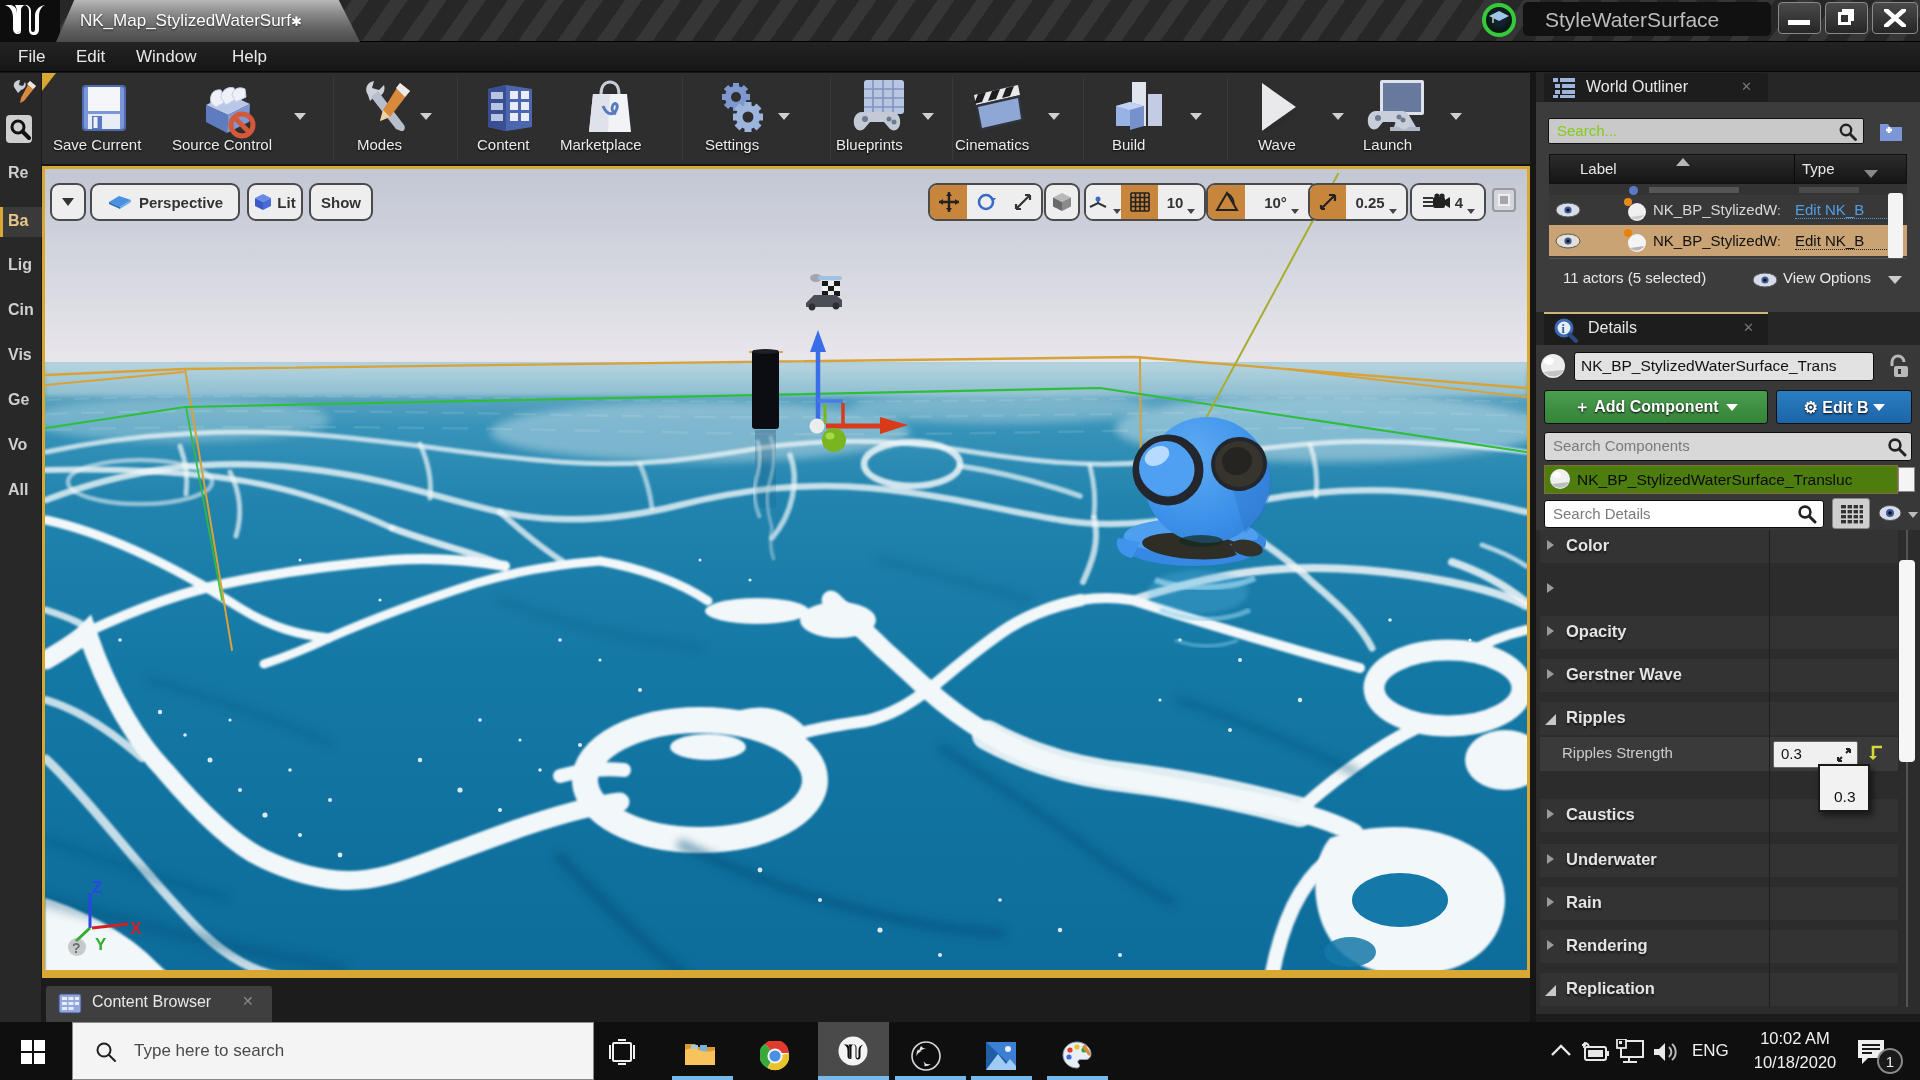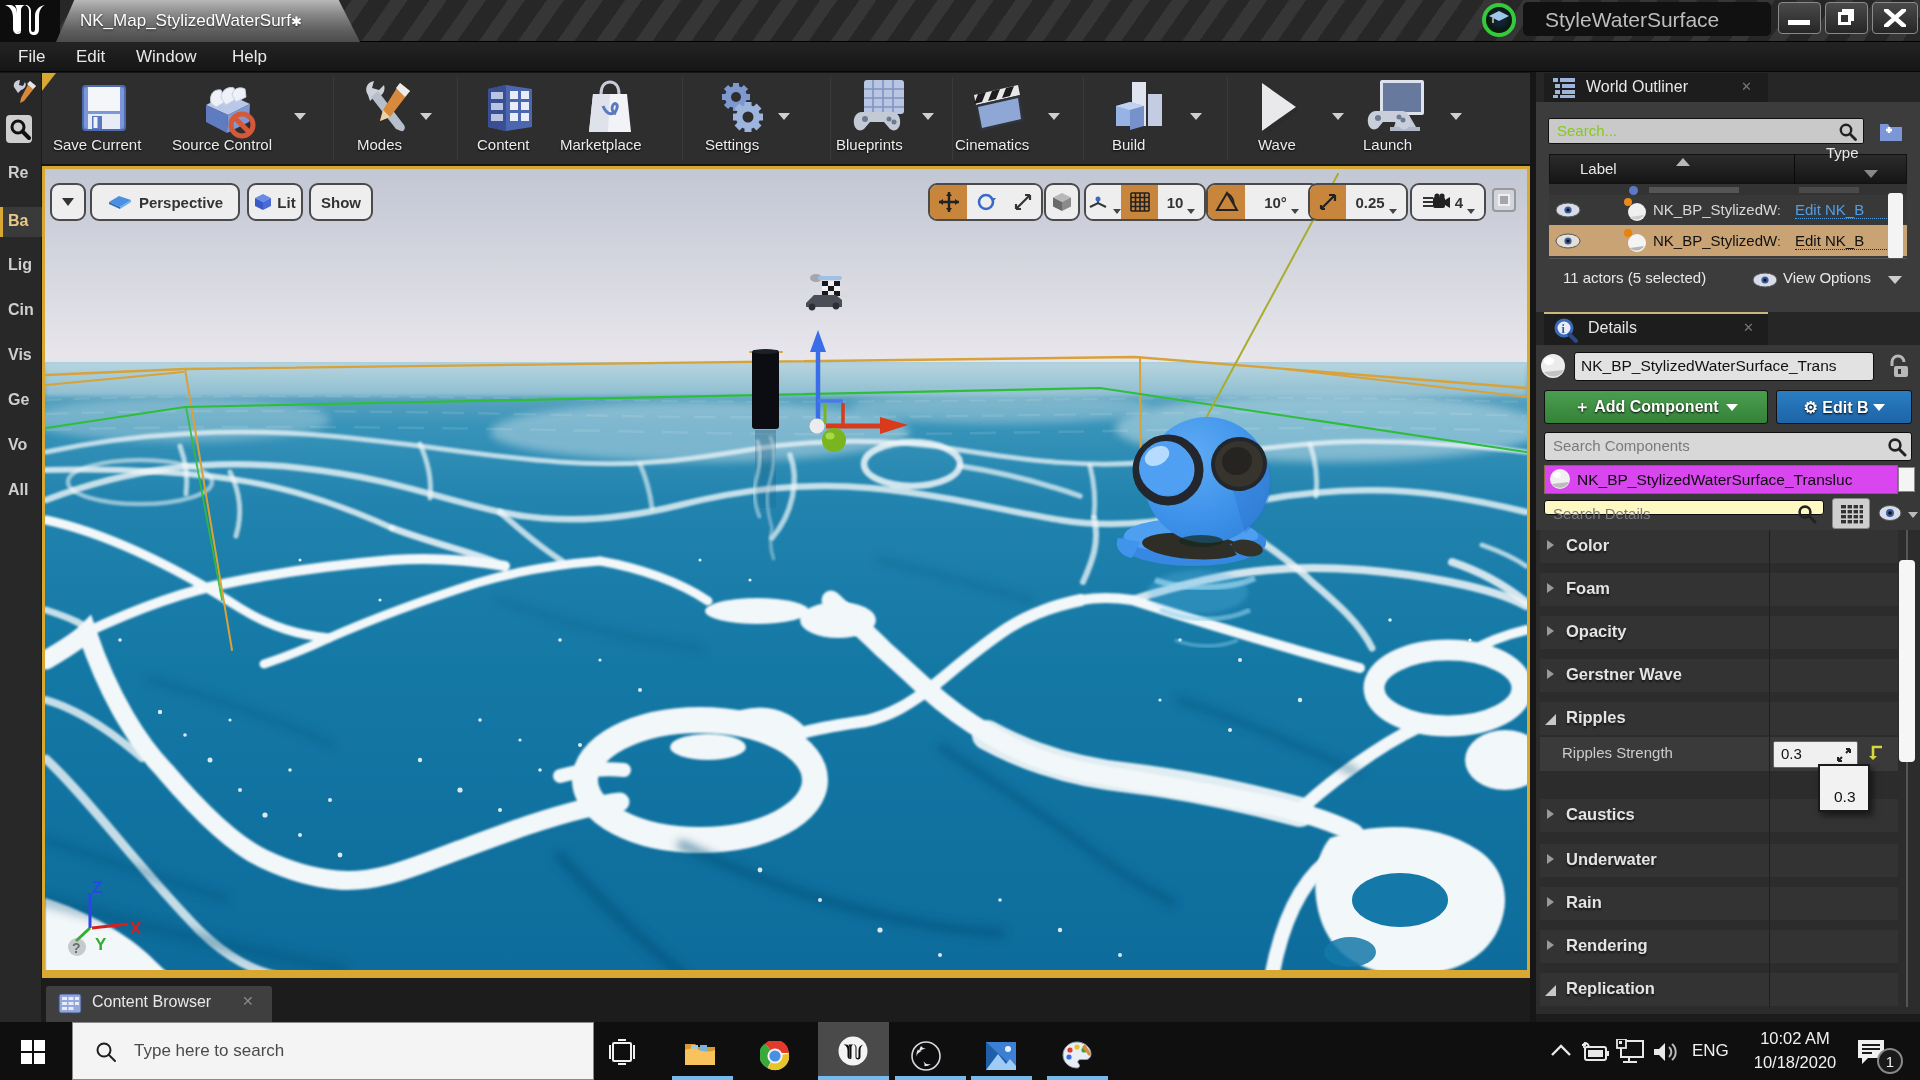--- a/index.html
+++ b/index.html
@@ -614,21 +614,21 @@
       </svg>
   <svg class="abs" style="left:342px;top:47px;" width="26" height="24" viewBox="0 0 26 24">
     <path d="M2 5 L10 5 L12 8 L24 8 L24 22 L2 22 Z" fill="#7b97d8"></path>
     <path d="M8 11 L14 11 M11 8 L11 14" stroke="#fff" stroke-width="2.6"></path>
   </svg>
 
   <div class="abs" style="left:13px;top:82px;width:358px;height:30px;background:linear-gradient(#2b2b2b,#151515);border:1px solid #111;"></div>
   <div class="abs txt" style="left:44px;top:88px;font-size:15px;">Label</div>
   <div class="abs" style="left:140px;top:86px;width:0;height:0;border-left:7px solid transparent;border-right:7px solid transparent;border-bottom:8px solid #b8b8b8;"></div>
   <div class="abs" style="left:258px;top:82px;width:1px;height:30px;background:#0a0a0a;"></div>
-  <div class="abs txt" style="left:266px;top:72px;font-size:15px;margin-left:24px;">Type</div>
+  <div class="abs txt" style="left:266px;top:88px;font-size:15px;">Type</div>
   <div class="abs" style="left:328px;top:98px;width:0;height:0;border-left:7px solid transparent;border-right:7px solid transparent;border-top:8px solid #888;"></div>
 
   <div class="abs" style="left:13px;top:112px;width:358px;height:11px;background:#333;overflow:hidden;">
     <div class="abs" style="left:80px;top:2px;width:9px;height:9px;border-radius:50%;background:#5a7ac8;"></div>
     <div class="abs" style="left:100px;top:3px;width:90px;height:6px;background:#555;"></div>
     <div class="abs" style="left:250px;top:3px;width:60px;height:6px;background:#4a4a4a;"></div>
   </div>
 
   <div class="abs" style="left:13px;top:123px;width:358px;height:30px;background:#383838;">
     <svg class="abs" style="left:6px;top:7px;" width="26" height="16" viewBox="0 0 26 16">
@@ -702,31 +702,31 @@
   <div class="abs" style="left:240px;top:78px;width:136px;height:34px;background:linear-gradient(#2a7ec2,#1d64a8);border:1px solid #111;border-radius:3px;display:flex;align-items:center;justify-content:center;color:#fff;font-weight:bold;font-size:16px;text-shadow:0 1px 2px #000;overflow:hidden;">⚙ Edit B<span style="margin-left:4px;width:0;height:0;border-left:6px solid transparent;border-right:6px solid transparent;border-top:7px solid #fff;"></span></div>
 
   <div class="abs" style="left:8px;top:120px;width:368px;height:29px;background:#d8d8d8;border:1px solid #0d0d0d;border-radius:3px;">
     <div class="abs" style="left:8px;top:4px;font-size:15px;color:#7a7a7a;">Search Components</div>
     <svg class="abs" style="left:342px;top:4px;" width="20" height="20" viewBox="0 0 20 20">
           <circle cx="8" cy="8" r="5.4" fill="none" stroke="#222" stroke-width="2.6"></circle>
           <path d="M12.5 12.5 L18 18" stroke="#222" stroke-width="3" stroke-linecap="round"></path>
         </svg>
   </div>
 
-  <div class="abs" style="left:8px;top:153px;width:354px;height:29px;background:#d946ef;border:1px solid #8a6a3a;padding-left:10px;">
+  <div class="abs" style="left:8px;top:153px;width:354px;height:29px;background:#4d7c0f;border:1px solid #8a6a3a;padding-left:10px;">
     <svg class="abs" style="left:2px;top:1px;" width="26" height="26" viewBox="0 0 26 26">
           <circle cx="13" cy="12" r="10" fill="#f0f0f0"></circle>
           <ellipse cx="10" cy="8" rx="4" ry="3" fill="#fff"></ellipse>
           <path d="M5 17 A 10 10 0 0 0 22 15" fill="#8a8a8a" opacity="0.5"></path>
         </svg>
     <div class="abs" style="left:32px;top:5px;font-size:15.5px;color:#0d0d0d;white-space:nowrap;overflow:hidden;width:318px;">NK_BP_StylizedWaterSurface_Transluc</div>
   </div>
   <div class="abs" style="left:362px;top:155px;width:17px;height:25px;background:#f4f4f4;border:1px solid #888;"></div>
 
-  <div class="abs" style="left:8px;top:188px;width:280px;height:15px;background:#fef9c3;border:1px solid #0d0d0d;border-radius:3px;">
+  <div class="abs" style="left:8px;top:188px;width:280px;height:28px;background:#ffffff;border:1px solid #0d0d0d;border-radius:3px;">
     <div class="abs" style="left:8px;top:4px;font-size:15px;color:#7a7a7a;">Search Details</div>
     <svg class="abs" style="left:252px;top:3px;" width="20" height="20" viewBox="0 0 20 20">
           <circle cx="8" cy="8" r="5.4" fill="none" stroke="#222" stroke-width="2.6"></circle>
           <path d="M12.5 12.5 L18 18" stroke="#222" stroke-width="3" stroke-linecap="round"></path>
         </svg>
   </div>
   <div class="abs" style="left:296px;top:186px;width:38px;height:31px;background:#cfcfcf;border:1px solid #888;border-radius:3px;">
     <svg class="abs" style="left:7px;top:5px;" width="24" height="21" viewBox="0 0 24 21">
           <g fill="#333">
             <rect x="1" y="1" width="22" height="3.4"></rect>
@@ -749,21 +749,20 @@
   <div class="abs" style="left:372px;top:200px;width:0;height:0;border-left:5px solid transparent;border-right:5px solid transparent;border-top:6px solid #bbb;"></div>
 
   <div class="abs" style="left:0;top:218px;width:384px;height:484px;background:#2c2c2c;">
     <style>
       .cat{position:absolute;left:4px;width:358px;height:33px;background:#333333;color:#e4e4e4;font-weight:bold;font-size:16.5px;text-shadow:0 1.5px 2px #151515;padding:6px 0 0 26px;}
       .tri{position:absolute;left:11px;width:0;height:0;border-top:5.5px solid transparent;border-bottom:5.5px solid transparent;border-left:7px solid #9a9a9a;}
       .trie{position:absolute;left:9px;width:11px;height:11px;background:#c8c8c8;clip-path:polygon(100% 0,100% 100%,0 100%);}
     </style>
     <div class="cat" style="top:0px;">Color</div>
         <div class="tri" style="top:10px;"></div>
-    <div class="cat" style="top:43px;">Foam</div>
         <div class="tri" style="top:53px;"></div>
     <div class="cat" style="top:86px;">Opacity</div>
         <div class="tri" style="top:96px;"></div>
     <div class="cat" style="top:129px;">Gerstner Wave</div>
         <div class="tri" style="top:139px;"></div>
     <div class="cat" style="top:172px;">Ripples</div>
         <div class="trie" style="top:184px;"></div>
     <div class="abs" style="left:4px;top:207px;width:358px;height:34px;background:#3a3a3a;"></div>
     <div class="abs" style="left:26px;top:214px;font-size:15px;color:#cccccc;">Ripples Strength</div>
     <div class="abs" style="left:237px;top:211px;width:85px;height:27px;background:#f0f0f0;border:1px solid #666;border-radius:2px;">

